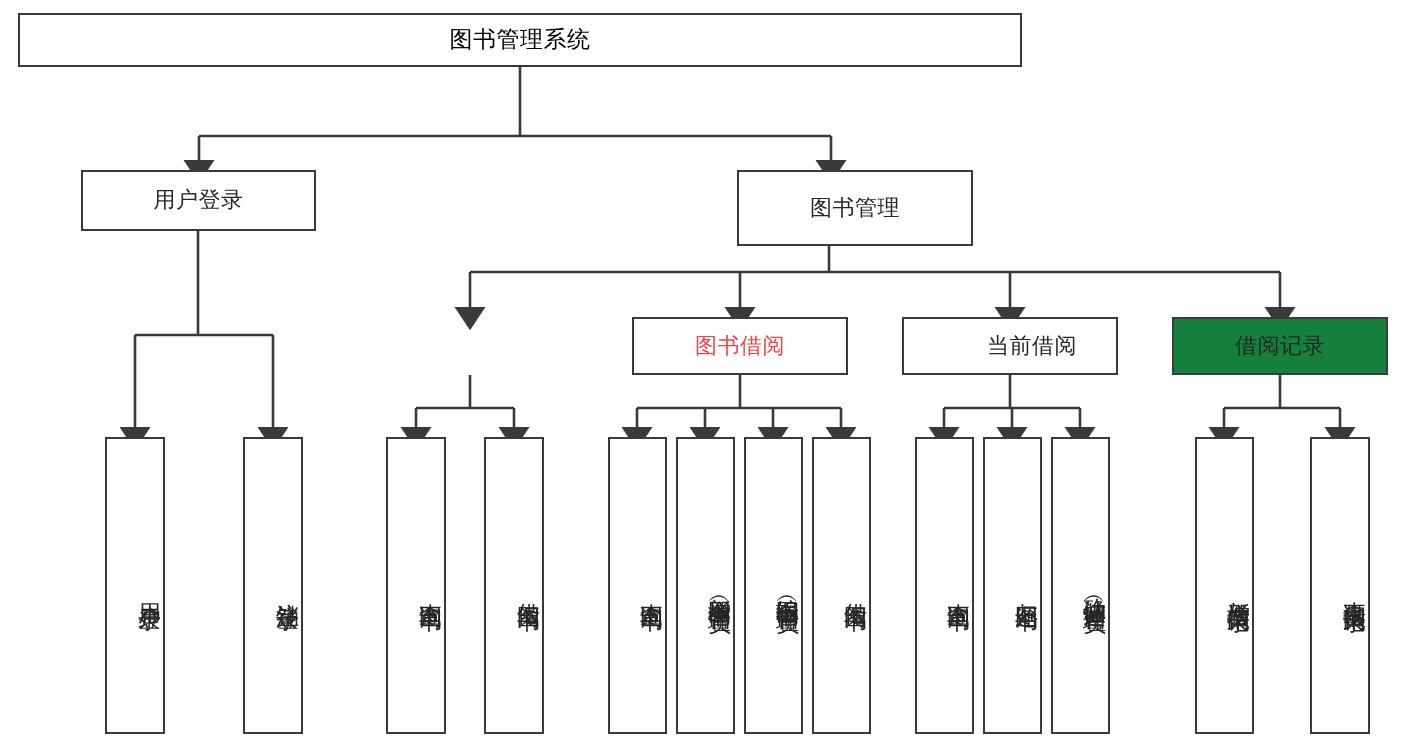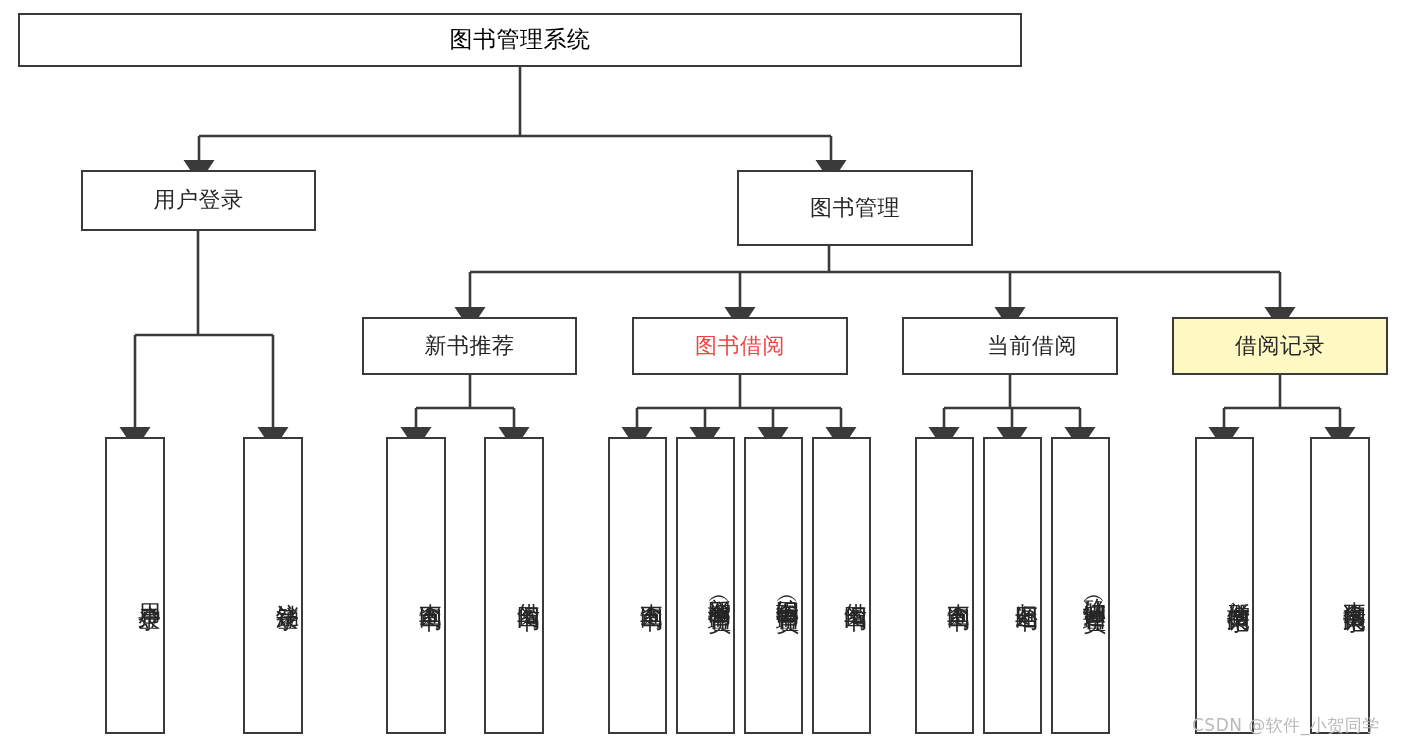--- a/index.html
+++ b/index.html
@@ -115,34 +115,32 @@
       <path d="M1224,408 L1224,430" marker-end="url(#arrow)"></path>
       <path d="M1340,408 L1340,430" marker-end="url(#arrow)"></path>
     </g>
   </svg>
 
   <div class="node horiz root" style="left: 18px; top: 13px; width: 1004px; height: 54px; border-color: rgb(58, 58, 58); color: #000000; background: rgb(255, 255, 255);">图书管理系统</div>
 
   <div class="node horiz" style="left: 81px; top: 170px; width: 235px; height: 61px; border-color: rgb(58, 58, 58); color: rgb(38, 38, 38); background: rgb(255, 255, 255);">用户登录</div>
   <div class="node horiz" style="left: 711px; top: 170px; width: 236px; height: 76px; border-color: rgb(58, 58, 58); color: rgb(38, 38, 38); background: rgb(255, 255, 255); margin-left: 26px;">图书管理</div>
 
-  <div class="node horiz" style="left: 362px; top: 317px; width: 215px; height: 58px; border-color: rgb(58, 58, 58); color: rgb(38, 38, 38); background: rgb(255, 255, 255);">新书推荐</div>
   <div class="node horiz" style="left: 632px; top: 317px; width: 216px; height: 58px; border-color: rgb(58, 58, 58); color: #ef4444; background: rgb(255, 255, 255);">图书借阅</div>
   <div class="node horiz" style="left: 902px; top: 317px; width: 216px; height: 58px; border-color: rgb(58, 58, 58); color: rgb(38, 38, 38); background: rgb(255, 255, 255); padding-left: 44px;">当前借阅</div>
-  <div class="node horiz" style="left: 1172px; top: 317px; width: 216px; height: 58px; border-color: rgb(58, 58, 58); color: rgb(38, 38, 38); background: #fef9c3;">借阅记录</div>
+  <div class="node horiz" style="left: 1172px; top: 317px; width: 216px; height: 58px; border-color: rgb(58, 58, 58); color: rgb(38, 38, 38); background: #15803d;">借阅记录</div>
 
   <div class="node vert" style="left: 105px; top: 437px; width: 60px; height: 297px; border-color: rgb(58, 58, 58); color: rgb(38, 38, 38); background: rgb(255, 255, 255);">用户登录</div>
   <div class="node vert" style="left: 243px; top: 437px; width: 60px; height: 297px; border-color: rgb(58, 58, 58); color: rgb(38, 38, 38); background: rgb(255, 255, 255);">注销登录</div>
   <div class="node vert" style="left: 386px; top: 437px; width: 60px; height: 297px; border-color: rgb(58, 58, 58); color: rgb(38, 38, 38); background: rgb(255, 255, 255);">查询图书</div>
   <div class="node vert" style="left: 484px; top: 437px; width: 60px; height: 297px; border-color: rgb(58, 58, 58); color: rgb(38, 38, 38); background: rgb(255, 255, 255);">借阅图书</div>
   <div class="node vert" style="left: 608px; top: 437px; width: 59px; height: 297px; border-color: rgb(58, 58, 58); color: rgb(38, 38, 38); background: rgb(255, 255, 255);">查询图书</div>
   <div class="node vert" style="left: 676px; top: 437px; width: 59px; height: 297px; border-color: rgb(58, 58, 58); color: rgb(38, 38, 38); background: rgb(255, 255, 255);">新增图书（管理员）</div>
   <div class="node vert" style="left: 744px; top: 437px; width: 59px; height: 297px; border-color: rgb(58, 58, 58); color: rgb(38, 38, 38); background: rgb(255, 255, 255);">编辑图书（管理员）</div>
   <div class="node vert" style="left: 812px; top: 437px; width: 59px; height: 297px; border-color: rgb(58, 58, 58); color: rgb(38, 38, 38); background: rgb(255, 255, 255);">借阅图书</div>
   <div class="node vert" style="left: 915px; top: 437px; width: 59px; height: 297px; border-color: rgb(58, 58, 58); color: rgb(38, 38, 38); background: rgb(255, 255, 255);">查询图书</div>
   <div class="node vert" style="left: 983px; top: 437px; width: 59px; height: 297px; border-color: rgb(58, 58, 58); color: rgb(38, 38, 38); background: rgb(255, 255, 255);">归还图书</div>
   <div class="node vert" style="left: 1051px; top: 437px; width: 59px; height: 297px; border-color: rgb(58, 58, 58); color: rgb(38, 38, 38); background: rgb(255, 255, 255);">确认归还（管理员）</div>
   <div class="node vert" style="left: 1195px; top: 437px; width: 59px; height: 297px; border-color: rgb(58, 58, 58); color: rgb(38, 38, 38); background: rgb(255, 255, 255);">新增借阅记录</div>
   <div class="node vert" style="left: 1310px; top: 437px; width: 60px; height: 297px; border-color: rgb(58, 58, 58); color: rgb(38, 38, 38); background: rgb(255, 255, 255);">查询借阅记录</div>
 
-  <div class="watermark" style="left: 1192px; top: 714px; color: rgb(185, 185, 185);">CSDN @软件_小贺同学</div>
 
 </div>
 
 </body></html>

